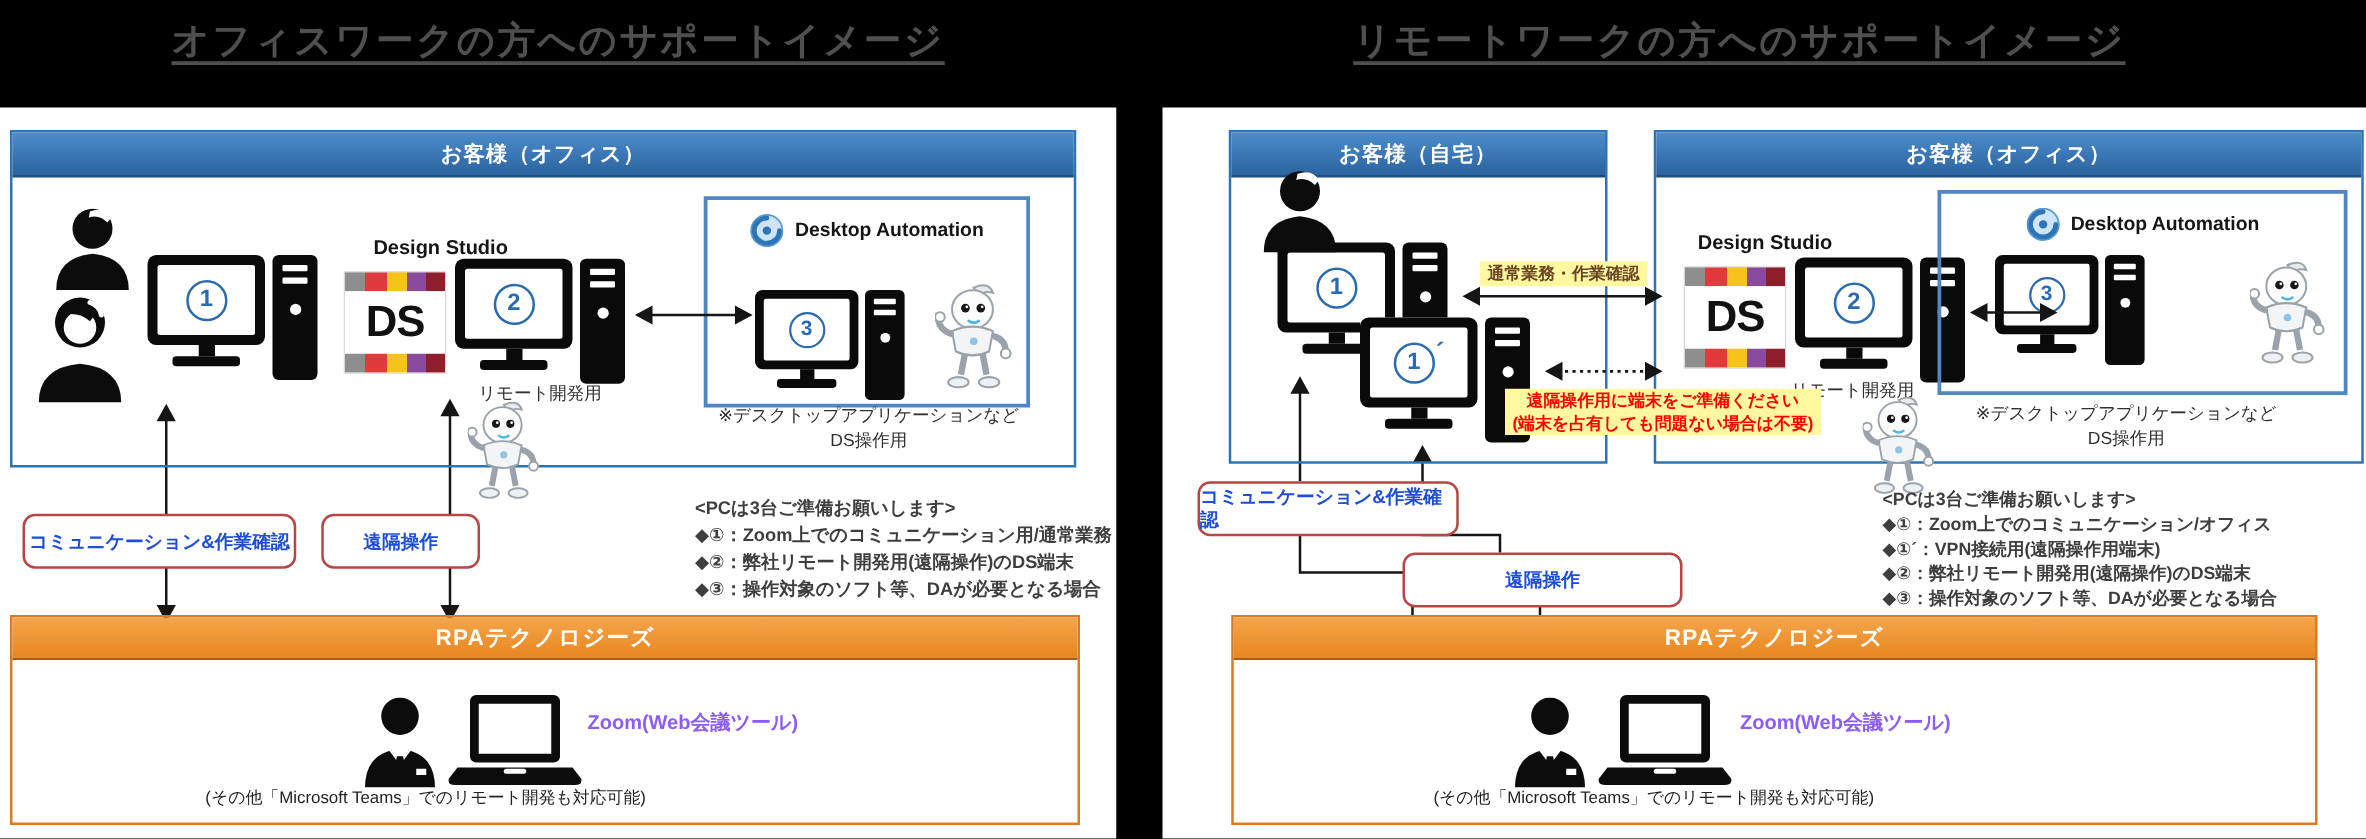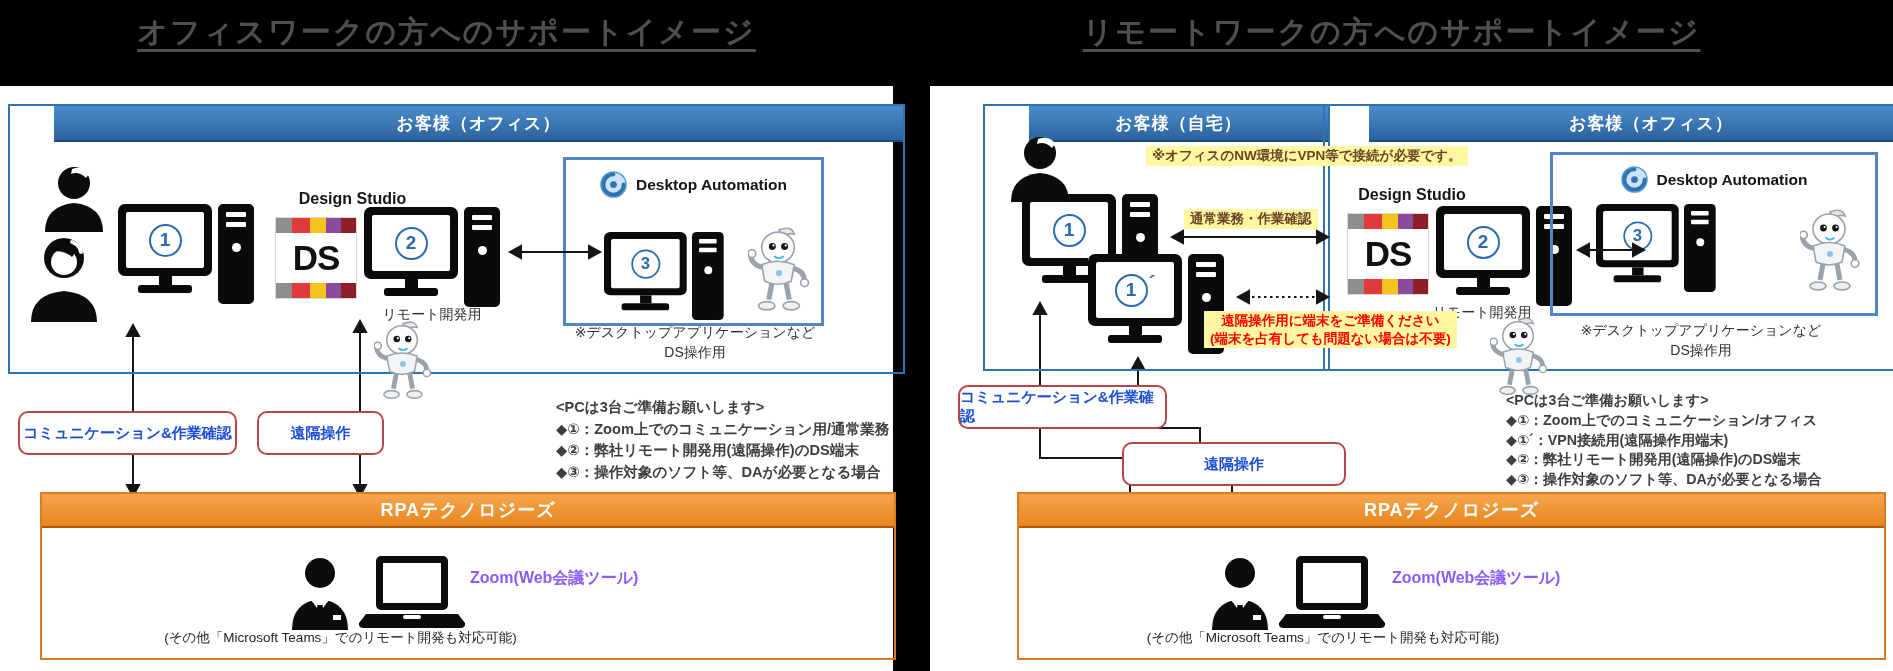--- a/index.html
+++ b/index.html
@@ -10,27 +10,27 @@
   .slide-right{left:930px;width:963px;}
   .title{position:absolute;top:12px;color:#4f4f4f;text-align:center;
          font-family:"Liberation Serif","DejaVu Serif",serif;font-size:30px;font-weight:600;
          letter-spacing:2px;text-decoration:underline;text-underline-offset:7px;}
   .title-left{left:0;width:893px;}
   .title-right{left:930px;width:923px;}
 
   svg.overlay{position:absolute;left:0;top:0;width:1893px;height:671px;pointer-events:none;}
   .under{z-index:1;} .over{z-index:5;}
 
-  .cbox{position:absolute;border:2.5px solid #2e74b5;z-index:2;background:transparent;padding-left:44px;}
+  .cbox{position:absolute;border:2.5px solid #2e74b5;z-index:2;background:transparent;}
   .cbox-h{height:34px;background:linear-gradient(180deg,#4c8ccb,#2b639f);border-bottom:2px solid #1d4e7e;
           color:#fff;font-weight:bold;font-size:17px;display:flex;align-items:center;justify-content:center;letter-spacing:1px;}
   .dabox{position:absolute;border:3px solid #4e86c6;z-index:2;}
   .dahead{display:flex;align-items:center;justify-content:center;gap:9px;margin-top:11px;
           font-weight:bold;font-size:15.5px;color:#151515;}
-  .obox{position:absolute;border:2.5px solid #dd7b22;z-index:2;background:transparent;margin-left:32px;}
+  .obox{position:absolute;border:2.5px solid #dd7b22;z-index:2;background:transparent;}
   .obox-h{height:32px;background:linear-gradient(180deg,#f4a54c,#e8861f);border-bottom:2px solid #b05c10;
           color:#fff;font-weight:bold;font-size:18px;display:flex;align-items:center;justify-content:center;letter-spacing:1px;}
   .rconn{position:absolute;border:2.5px solid #b64745;border-radius:10px;background:#fff;z-index:3;
          display:flex;align-items:center;justify-content:center;font-size:15px;font-weight:600;color:#1d4ed8;}
   .ynote{position:absolute;background:#fff8a0;color:#6b4423;font-weight:600;font-size:13.5px;
          padding:1px 6px;white-space:nowrap;z-index:6;}
   .ynote.red{color:#ff0000;text-align:center;line-height:17.5px;}
 
   .pc{position:absolute;display:flex;gap:6px;z-index:2;}
   .pc.sm{transform:scale(.88);transform-origin:top left;}
@@ -293,21 +293,20 @@
       <div class="neck"></div>
         <div class="base"></div>
     </div>
     <div class="tower">
         <div class="slot"></div>
         <div class="slot"></div>
         <div class="tdot"></div>
       </div>
   </div>
 
-  <div class="ynote" style="left:1146px;top:146px">※オフィスのNW環境にVPN等で接続が必要です。</div>
   <div class="ynote" style="left:1184px;top:209px">通常業務・作業確認</div>
   <div class="ynote red" style="left:1204px;top:311px">
     <div>遠隔操作用に端末をご準備ください</div>
     <div>(端末を占有しても問題ない場合は不要)</div>
   </div>
 
   <div class="dslabel" style="left:1322px;top:186px;width:180px">Design Studio</div>
   <div class="ds" style="left:1348px;top:214px">
     <div class="stripe"></div>
     <div class="mid">DS</div>

